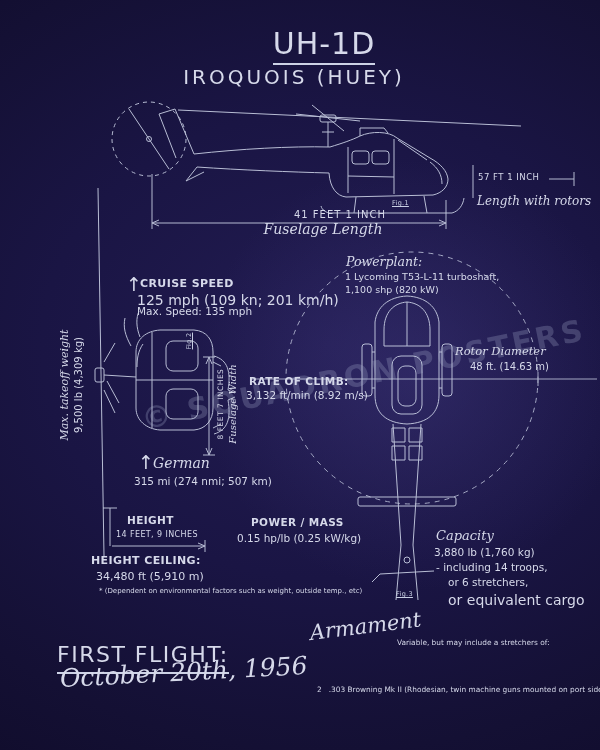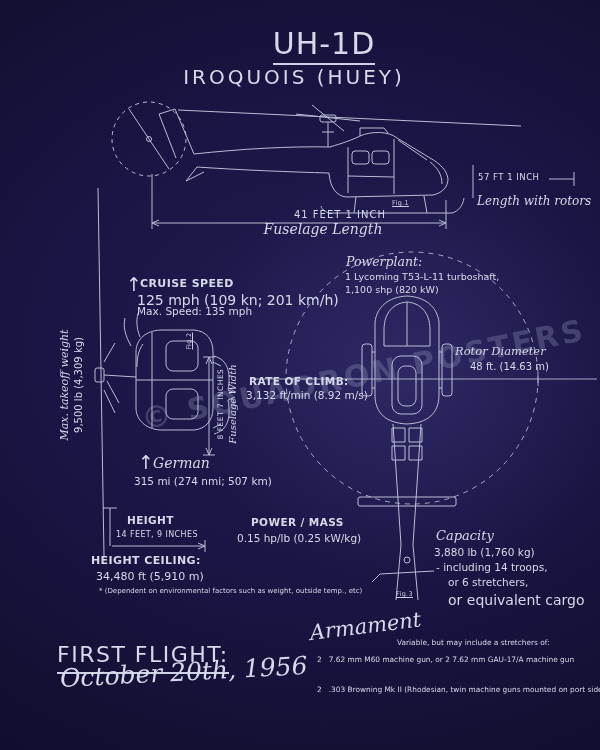--- a/index.html
+++ b/index.html
@@ -185,23 +185,20 @@
 
   <div class="t script" style="left:436px;top:528px;font-size:13px">Capacity</div>
   <div class="t" style="left:434px;top:546px;font-size:10.5px">3,880 lb (1,760 kg)</div>
   <div class="t" style="left:436px;top:561px;font-size:10.5px">- including 14 troops,</div>
   <div class="t" style="left:448px;top:576px;font-size:10.5px">or 6 stretchers,</div>
   <div class="t" style="left:448px;top:591px;font-size:14px">or equivalent cargo</div>
   <div class="t fig" style="left:396px;top:590px">Fig.3</div>
 
   <div class="t script" style="left:310px;top:620px;font-size:21px;transform:rotate(-7deg);transform-origin:left center">Armament</div>
   <div class="t" style="left:397px;top:638px;font-size:7.4px">Variable, but may include a stretchers of:</div>
-  <div class="t" style="left:317px;top:655px;font-size:7.4px">
-    <span style="margin-right:7px">2</span><span>7.62 mm M60 machine gun, or 2 7.62 mm GAU-17/A machine gun</span>
-  </div>
   <div class="t" style="left:317px;top:685px;font-size:7.4px">
     <span style="margin-right:7px">2</span><span>.303 Browning Mk II (Rhodesian, twin machine guns mounted on port side)</span>
   </div>
 
   <div class="t underl" style="left:57px;top:641px;font-size:22px;letter-spacing:1.5px">FIRST FLIGHT:</div>
   <div class="t script" style="left:60px;top:663px;font-size:25px;transform:rotate(-3deg);transform-origin:left center">October 20th, 1956</div>
 
 </div>
 
 </body></html>

